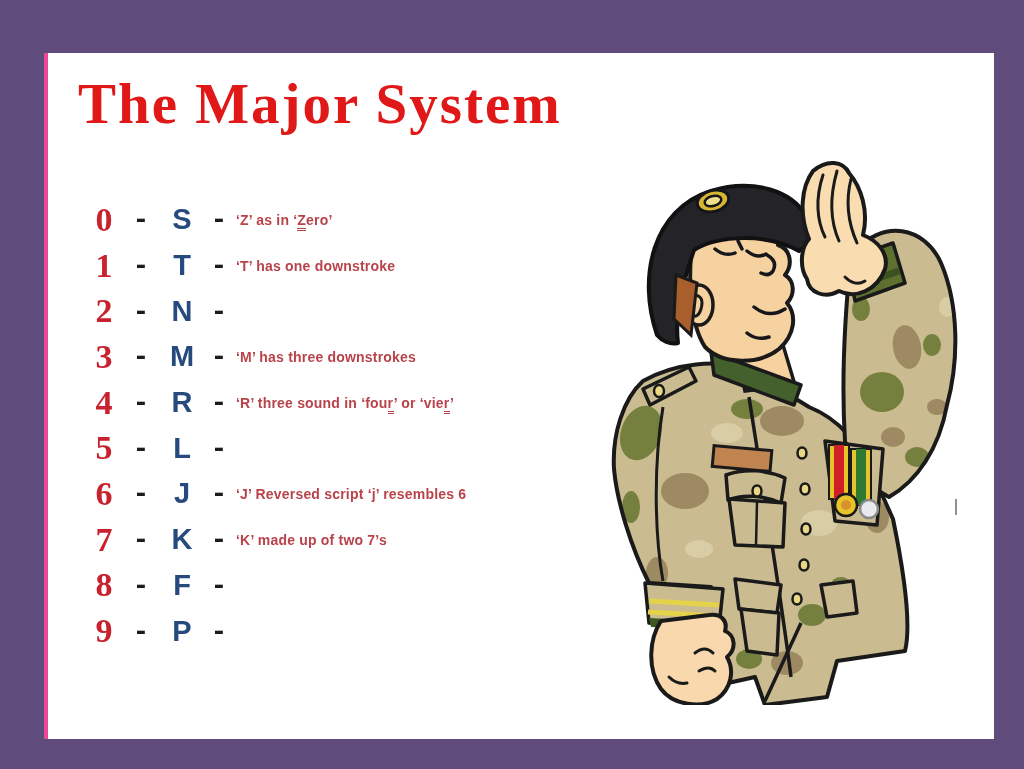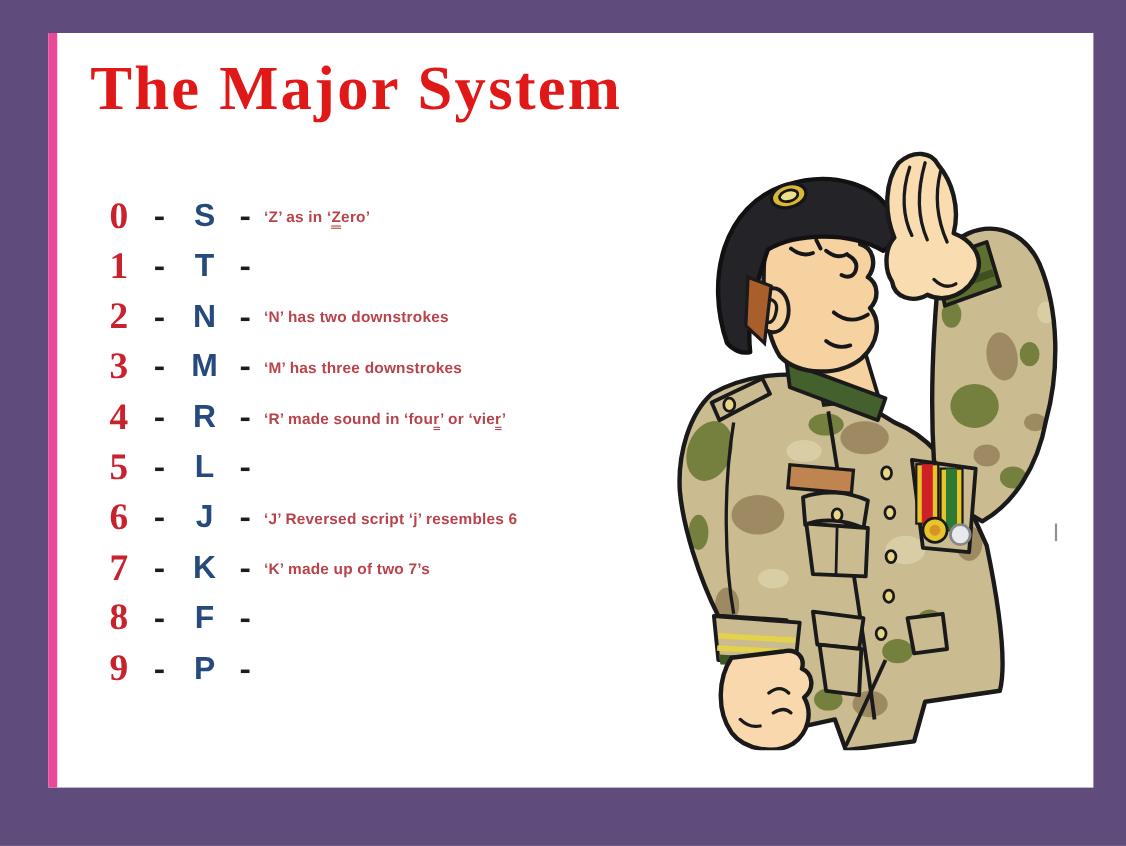--- a/index.html
+++ b/index.html
@@ -3,23 +3,23 @@
 <meta charset="utf-8">
 <style>
   html,body{margin:0;padding:0;}
   body{
     width:1024px;height:769px;overflow:hidden;position:relative;
     background:var(--background,#5f4c7d);
     font-family:"Liberation Sans",sans-serif;
   }
   .frame{position:absolute;inset:0;}
   .card{
-    position:absolute;left:44px;top:30px;width:950px;height:686px;
+    position:absolute;left:44px;top:53px;width:950px;height:686px;
     background:var(--card,#ffffff);
-    border-left:8px solid #ec4899;
+    border-left:4px solid #ec4899;
     box-sizing:border-box;
   }
   .page-title{
     position:absolute;left:30px;top:18px;margin:0;
     font-family:cursive;
     font-size:57px;font-weight:bold;letter-spacing:2px;
     color:var(--title-red,#e01818);
     white-space:nowrap;
   }
   .rows{position:absolute;left:36px;top:144px;}
@@ -63,41 +63,41 @@
           <span class="dash d1">-</span>
           <span class="letter">S</span>
           <span class="dash d2">-</span>
           <span class="desc"><span>‘Z’ as in ‘</span><span class="useg">Z</span><span>ero’</span></span>
         </div>
         <div class="row">
           <span class="digit">1</span>
           <span class="dash d1">-</span>
           <span class="letter">T</span>
           <span class="dash d2">-</span>
+          <span class="desc"><span>‘T’ has one downstroke</span></span>
         </div>
         <div class="row">
           <span class="digit">2</span>
           <span class="dash d1">-</span>
           <span class="letter">N</span>
           <span class="dash d2">-</span>
-          <span class="desc"><span>‘N’ has two downstrokes</span></span>
         </div>
         <div class="row">
           <span class="digit">3</span>
           <span class="dash d1">-</span>
           <span class="letter">M</span>
           <span class="dash d2">-</span>
           <span class="desc"><span>‘M’ has three downstrokes</span></span>
         </div>
         <div class="row">
           <span class="digit">4</span>
           <span class="dash d1">-</span>
           <span class="letter">R</span>
           <span class="dash d2">-</span>
-          <span class="desc"><span>‘R’ made sound in ‘fou</span><span class="useg">r</span><span>’ or ‘vie</span><span class="useg">r</span><span>’</span></span>
+          <span class="desc"><span>‘R’ three sound in ‘fou</span><span class="useg">r</span><span>’ or ‘vie</span><span class="useg">r</span><span>’</span></span>
         </div>
         <div class="row">
           <span class="digit">5</span>
           <span class="dash d1">-</span>
           <span class="letter">L</span>
           <span class="dash d2">-</span>
         </div>
         <div class="row">
           <span class="digit">6</span>
           <span class="dash d1">-</span>

